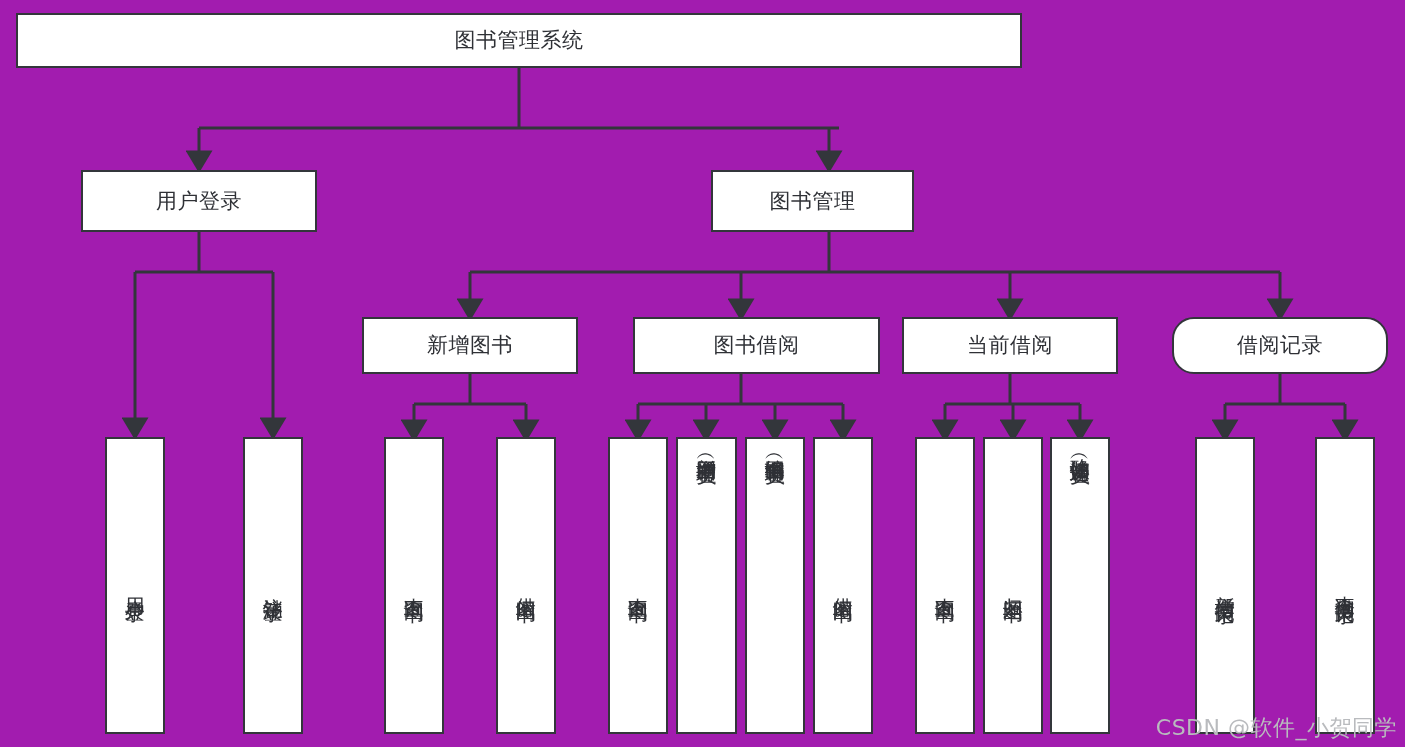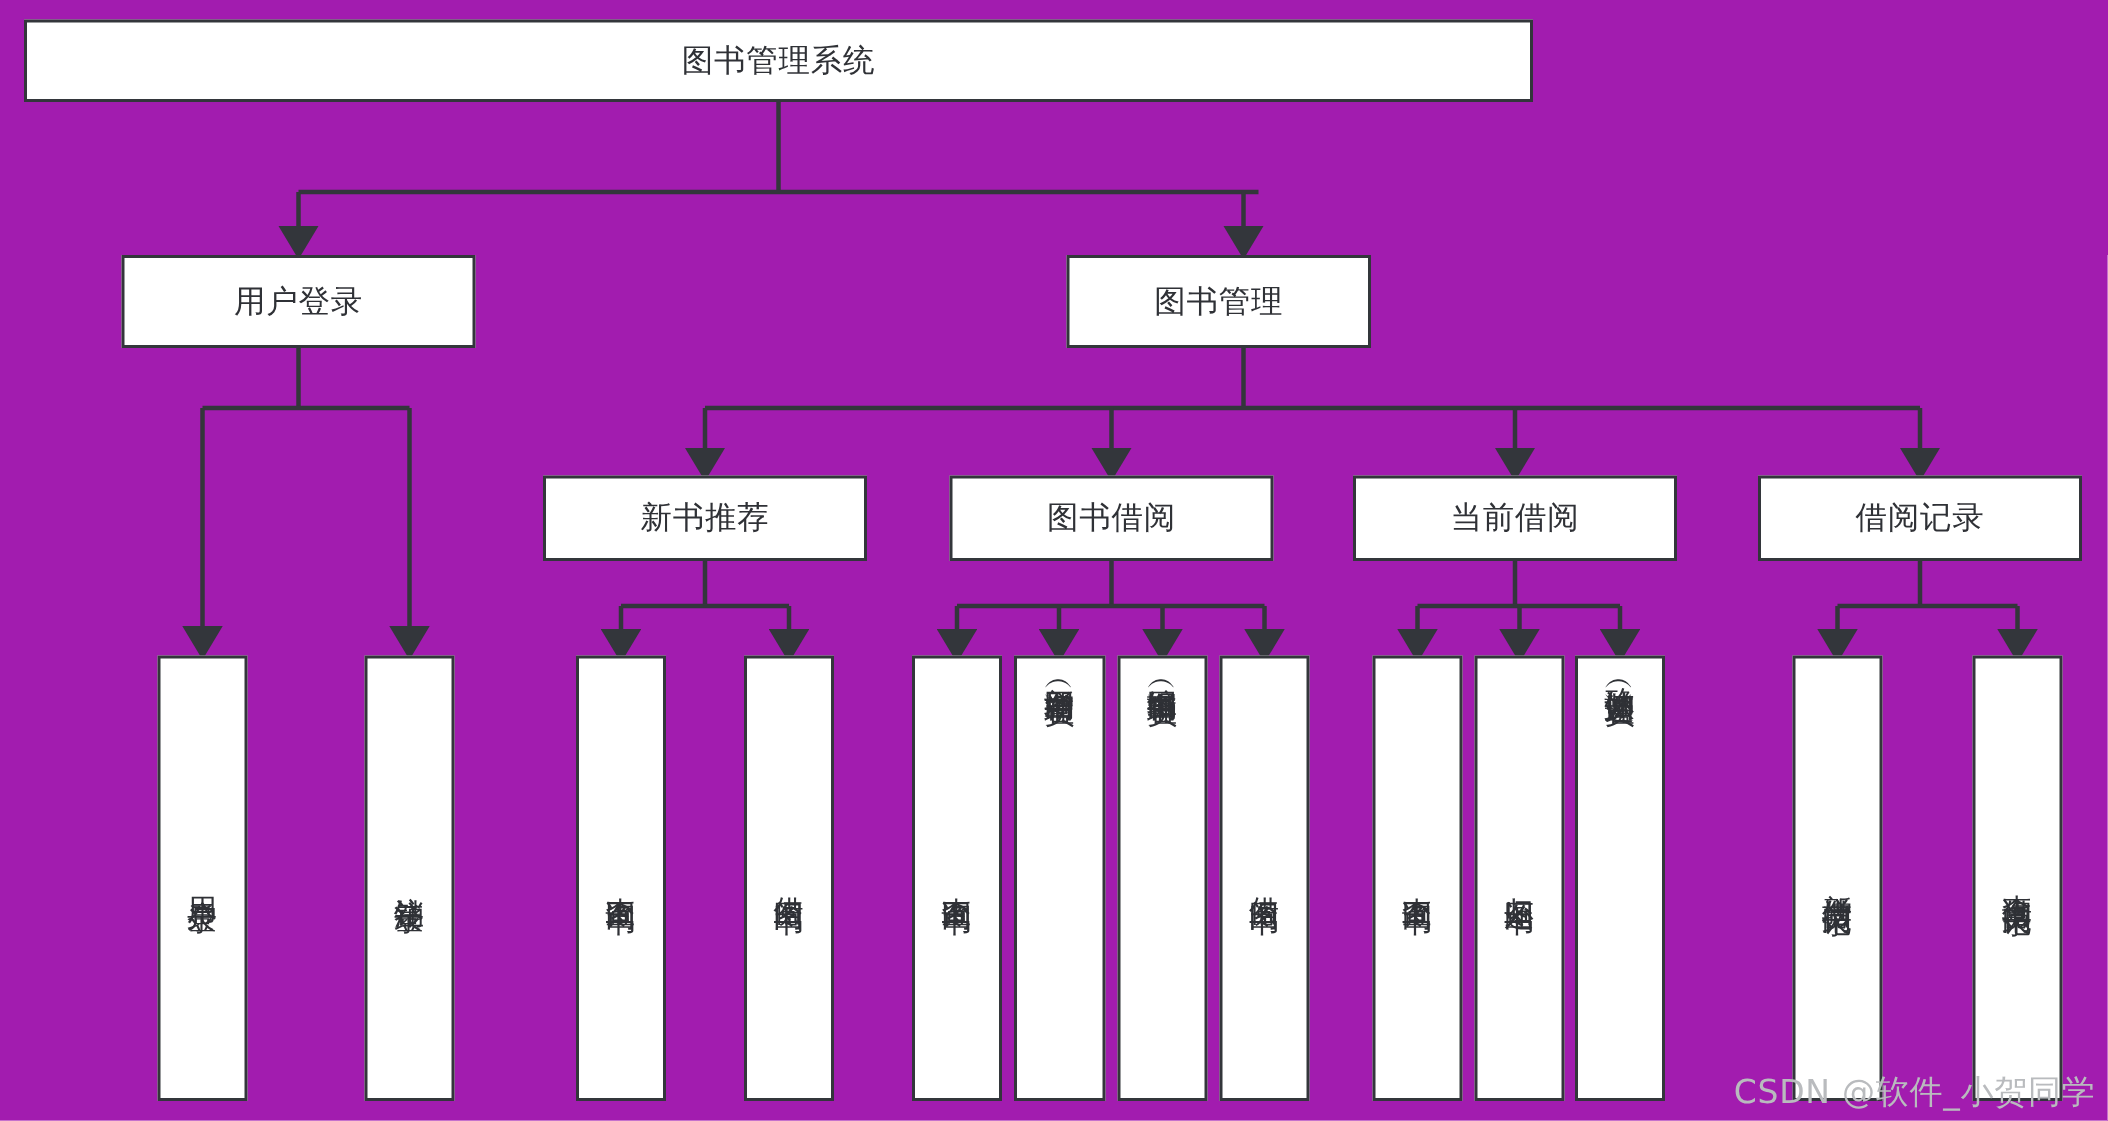--- a/index.html
+++ b/index.html
@@ -137,29 +137,29 @@
   </div>
 
   <div class="node horiz" style="left:81px; top:170px; width:236px; height:62px;">
     <span class="label">用户登录</span>
   </div>
   <div class="node horiz" style="left:711px; top:170px; width:203px; height:62px;">
     <span class="label">图书管理</span>
   </div>
 
   <div class="node horiz" style="left:362px; top:317px; width:216px; height:57px;">
-    <span class="label">新书推荐</span>
-  </div>
-  <div class="node horiz" style="left:633px; top:317px; width:216px; height:57px;">
+    <span class="label">新增图书</span>
+  </div>
+  <div class="node horiz" style="left:633px; top:317px; width:247px; height:57px;">
     <span class="label">图书借阅</span>
   </div>
   <div class="node horiz" style="left:902px; top:317px; width:216px; height:57px;">
     <span class="label">当前借阅</span>
   </div>
-  <div class="node horiz" style="left:1172px; top:317px; width:216px; height:57px;">
+  <div class="node horiz" style="left:1172px; top:317px; width:216px; height:57px;border-radius:22px;">
     <span class="label">借阅记录</span>
   </div>
 
   <div class="node vert centered" style="left:105px; top:437px; width:60px; height:297px;">
     <span class="label">用户登录</span>
   </div>
   <div class="node vert centered" style="left:243px; top:437px; width:60px; height:297px;">
     <span class="label">注销登录</span>
   </div>
 

